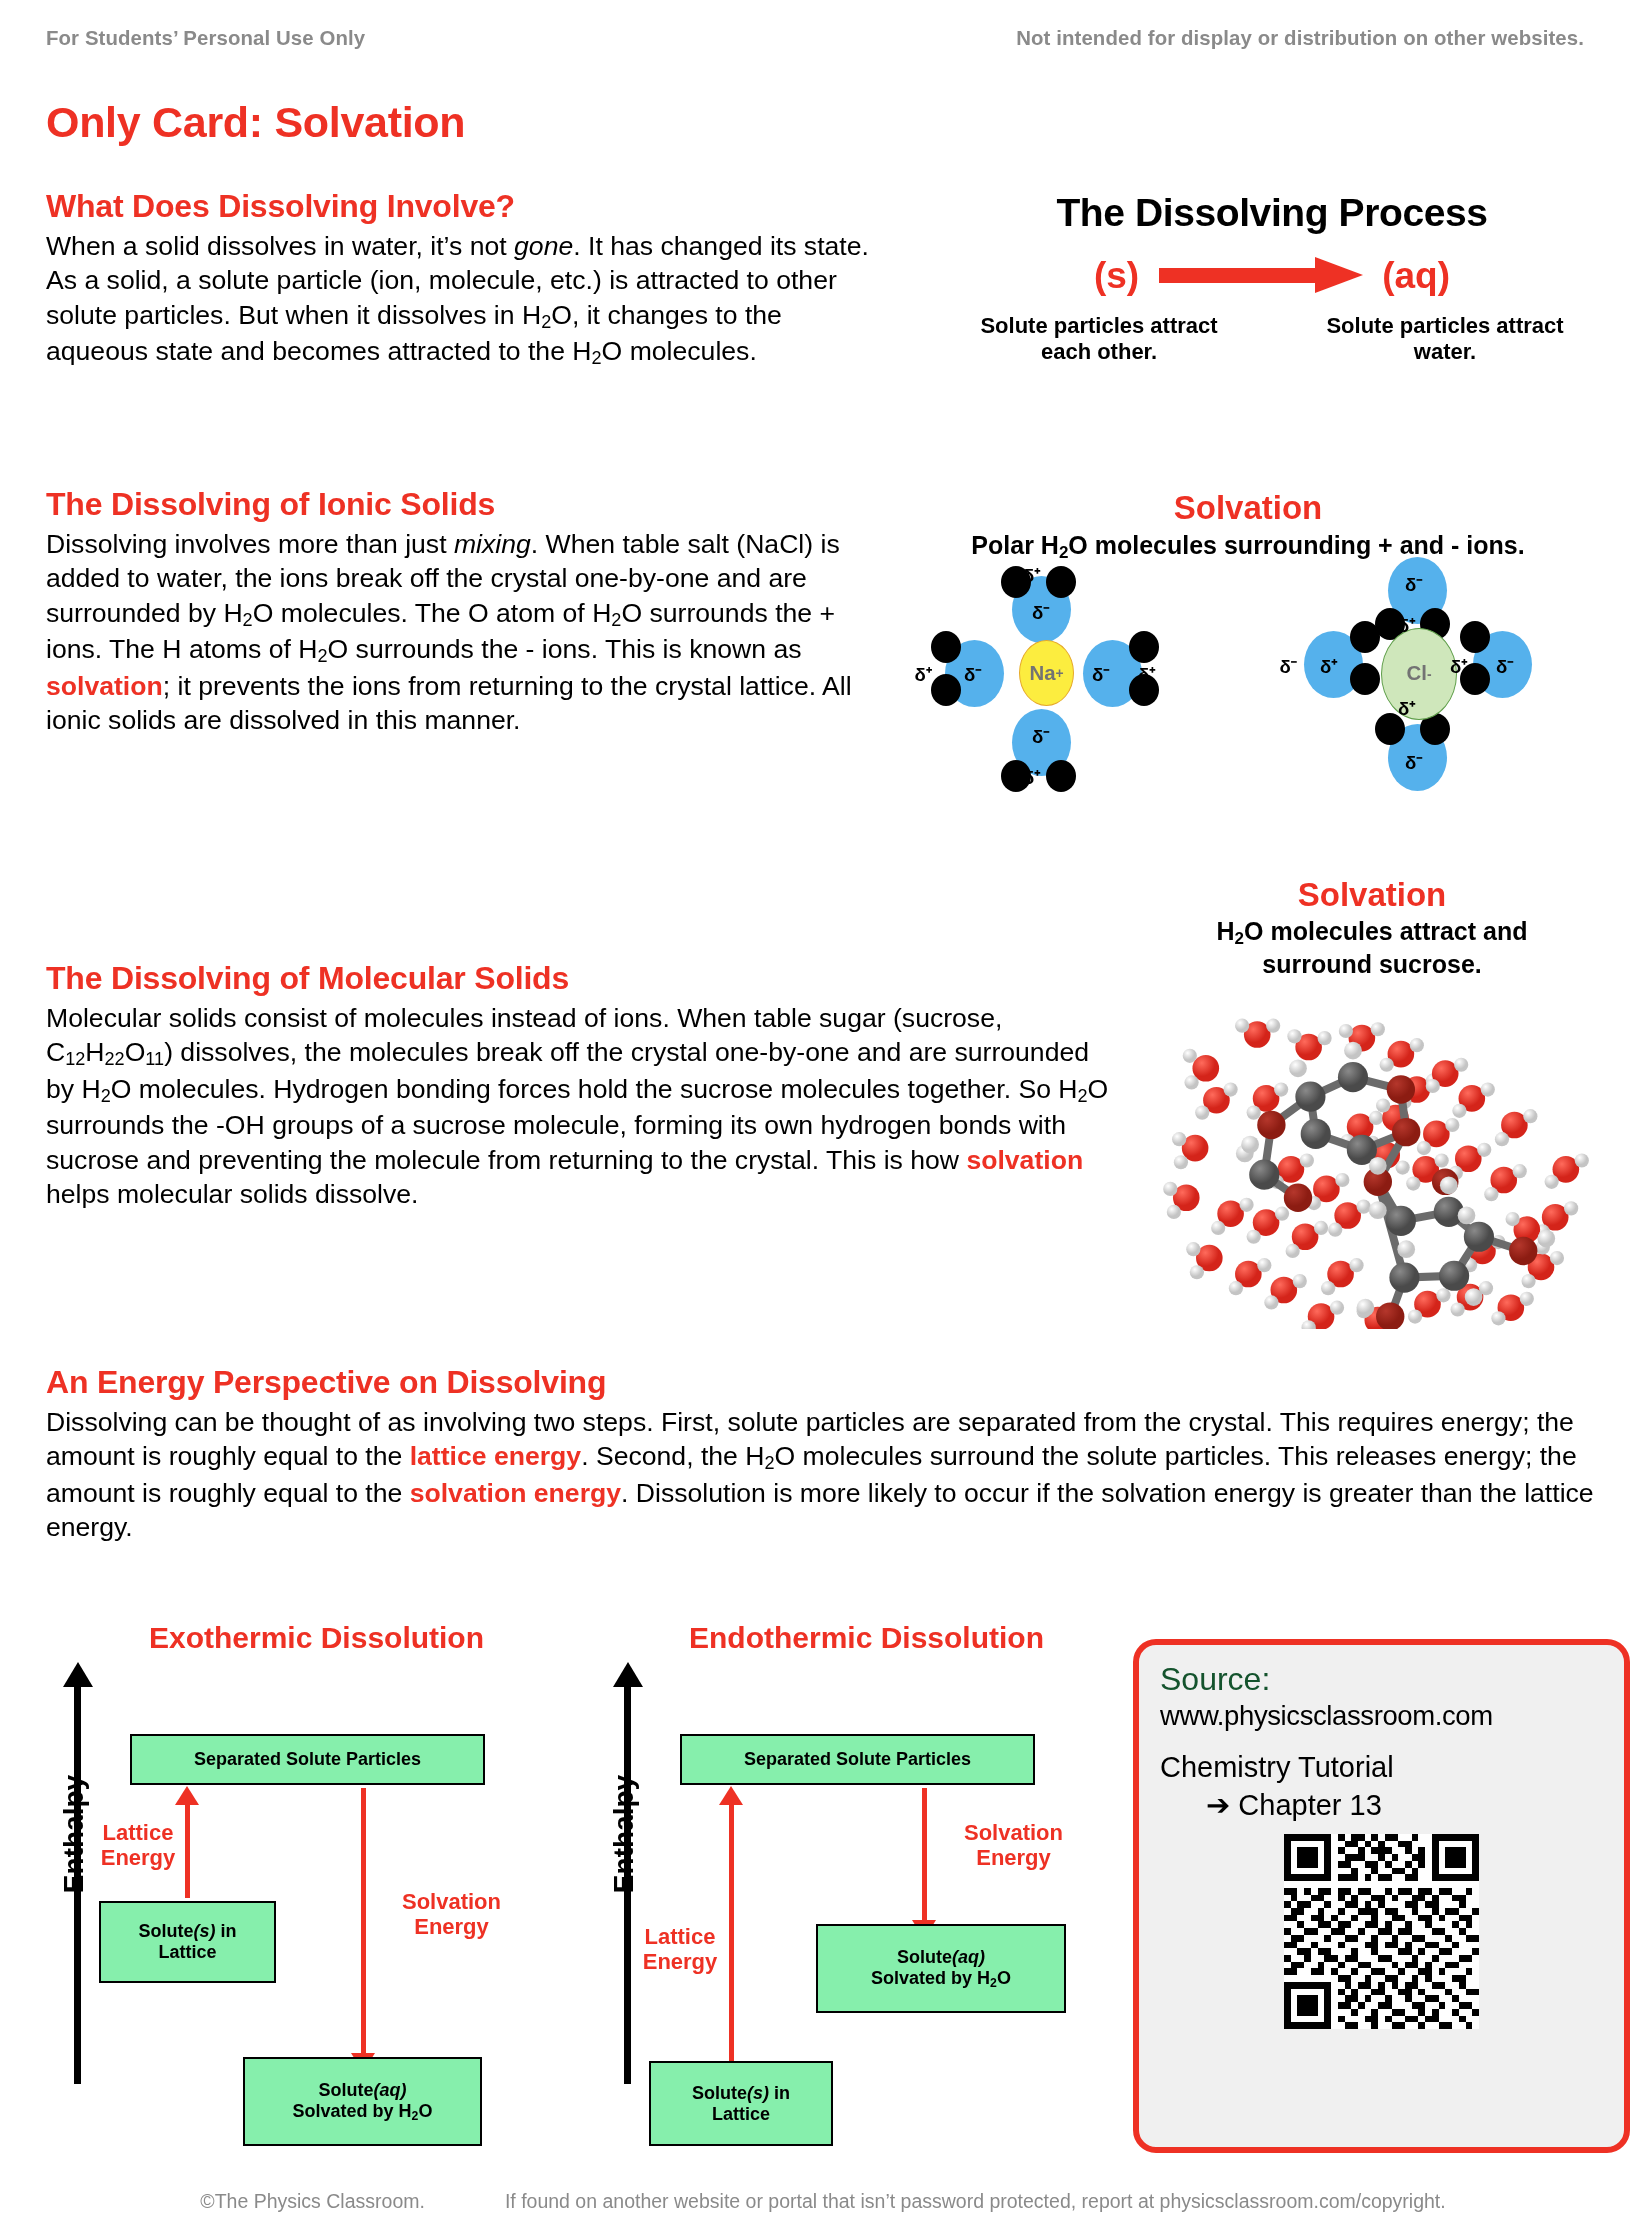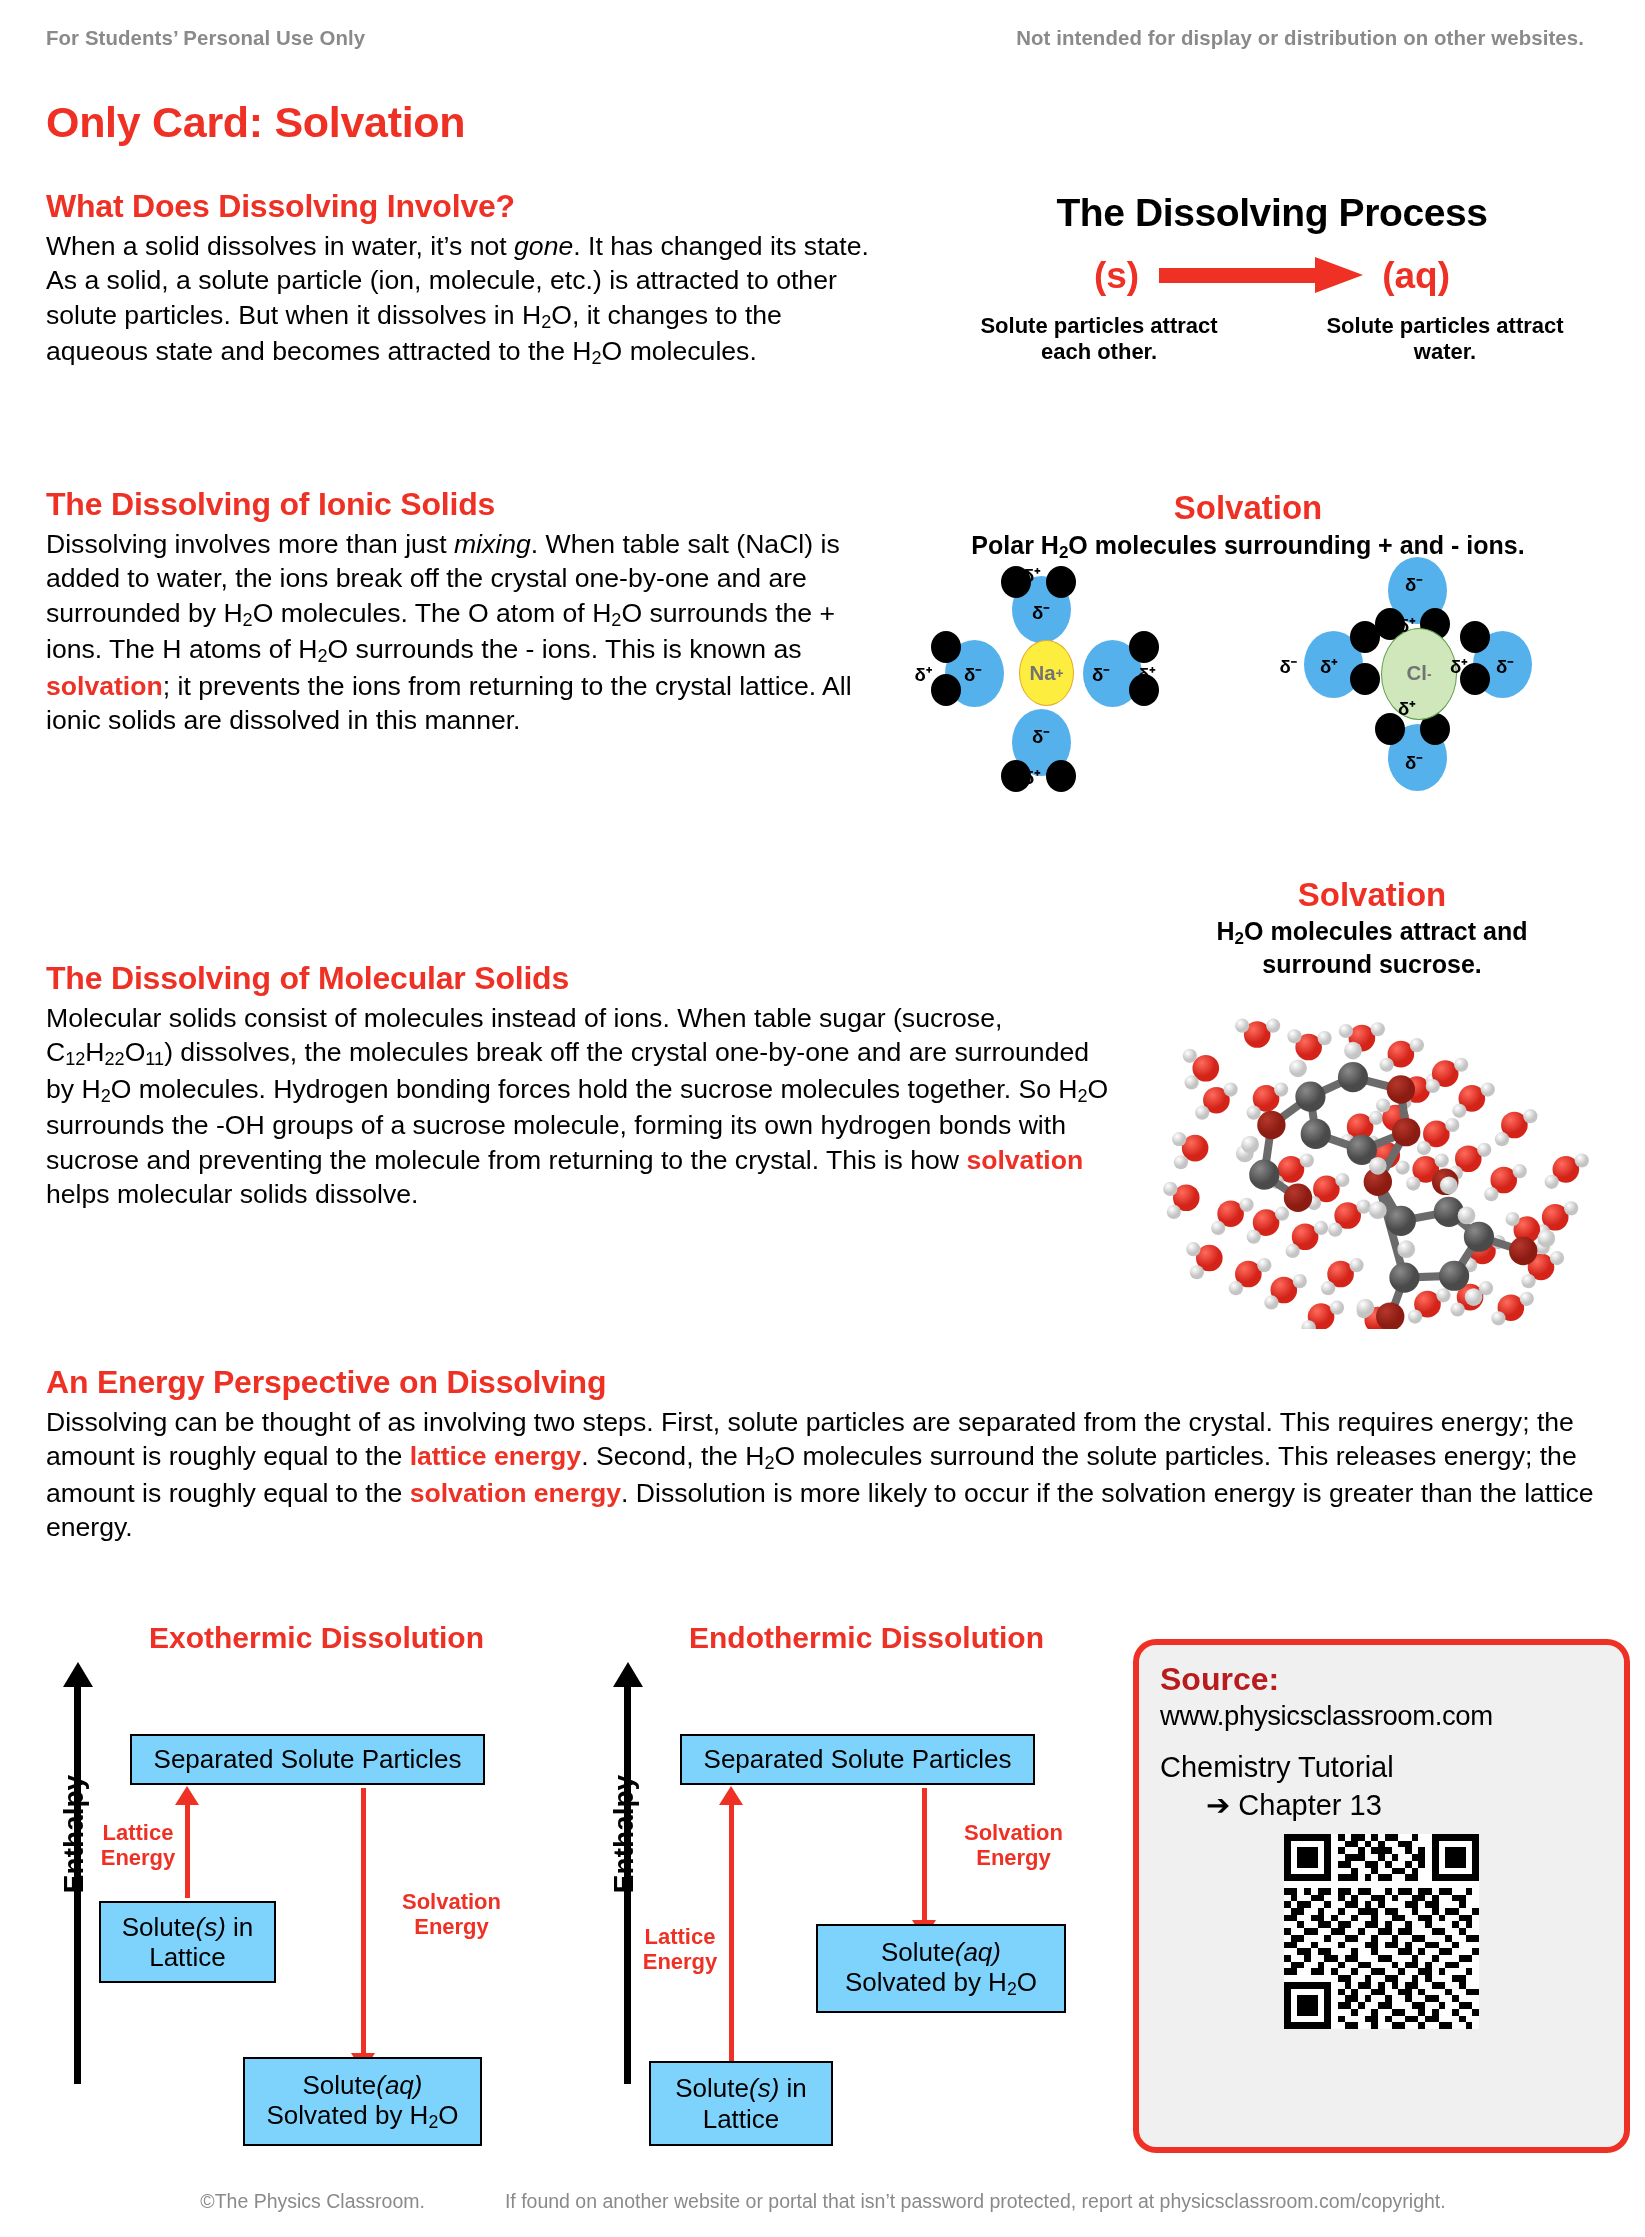--- a/index.html
+++ b/index.html
@@ -113,23 +113,23 @@
     content:""; position:absolute; left:-11.5px; top:-23px; width:0; height:0;
     border-left:15px solid transparent; border-right:15px solid transparent;
     border-bottom:25px solid #000;
   }
   .ylbl {
     position:absolute; left:-43px; top:151px; width:142px; text-align:center;
     font-size:28px; font-weight:bold;
     transform:rotate(-90deg);
   }
   .ebox {
-    position:absolute; border:2.7px solid #000; background:#7dd3fc;
+    position:absolute; border:2.7px solid #000; background:#86efac;
     display:flex; align-items:center; justify-content:center; text-align:center;
-    font-size:26px; font-weight:normal; line-height:1.16; padding:5.3px 7px; z-index:3;
+    font-size:18px; font-weight:bold; line-height:1.16; padding:5.3px 7px; z-index:3;
   }
   .earrow { position:absolute; width:5.3px; background:#ee3124; z-index:2; }
   .earrow.up::before {
     content:""; position:absolute; left:-9.8px; top:-17.7px; width:0; height:0;
     border-left:12.4px solid transparent; border-right:12.4px solid transparent;
     border-bottom:19.5px solid #ee3124;
   }
   .earrow.down::after {
     content:""; position:absolute; left:-9.8px; bottom:-17.7px; width:0; height:0;
     border-left:12.4px solid transparent; border-right:12.4px solid transparent;
@@ -139,21 +139,21 @@
     position:absolute; font-size:22px; font-weight:bold; color:#ee3124;
     text-align:center; line-height:1.14; z-index:4;
   }
 
   
   #srcbox {
     position:absolute; left:1133px; top:1639px; width:497px; height:514px;
     border:6.2px solid #ee3124; border-radius:23px; background:#f0f0f0;
     padding:16px 21px;
   }
-  #srcbox .s1 { font-size:32px; font-weight:bold; color:#b91c1c; }
+  #srcbox .s1 { font-size:32px; font-weight:normal; color:#14532d; }
   #srcbox .url { font-size:27.5px; margin-top:1.8px; letter-spacing:-0.4px; }
   #srcbox .tut { font-size:29px; margin-top:19.5px; }
   #srcbox .lvl1 { font-size:29px; margin-top:3.5px; padding-left:46px; }
   #srcbox .lvl2 { font-size:29px; margin-top:1.8px; padding-left:69px; }
   #qr { width:195px; height:195px; margin:12.4px auto 0; }
 
   
   .footer {
     position:absolute; bottom:25px; left:0; width:1646px;
     display:flex; justify-content:center; gap:80px;

